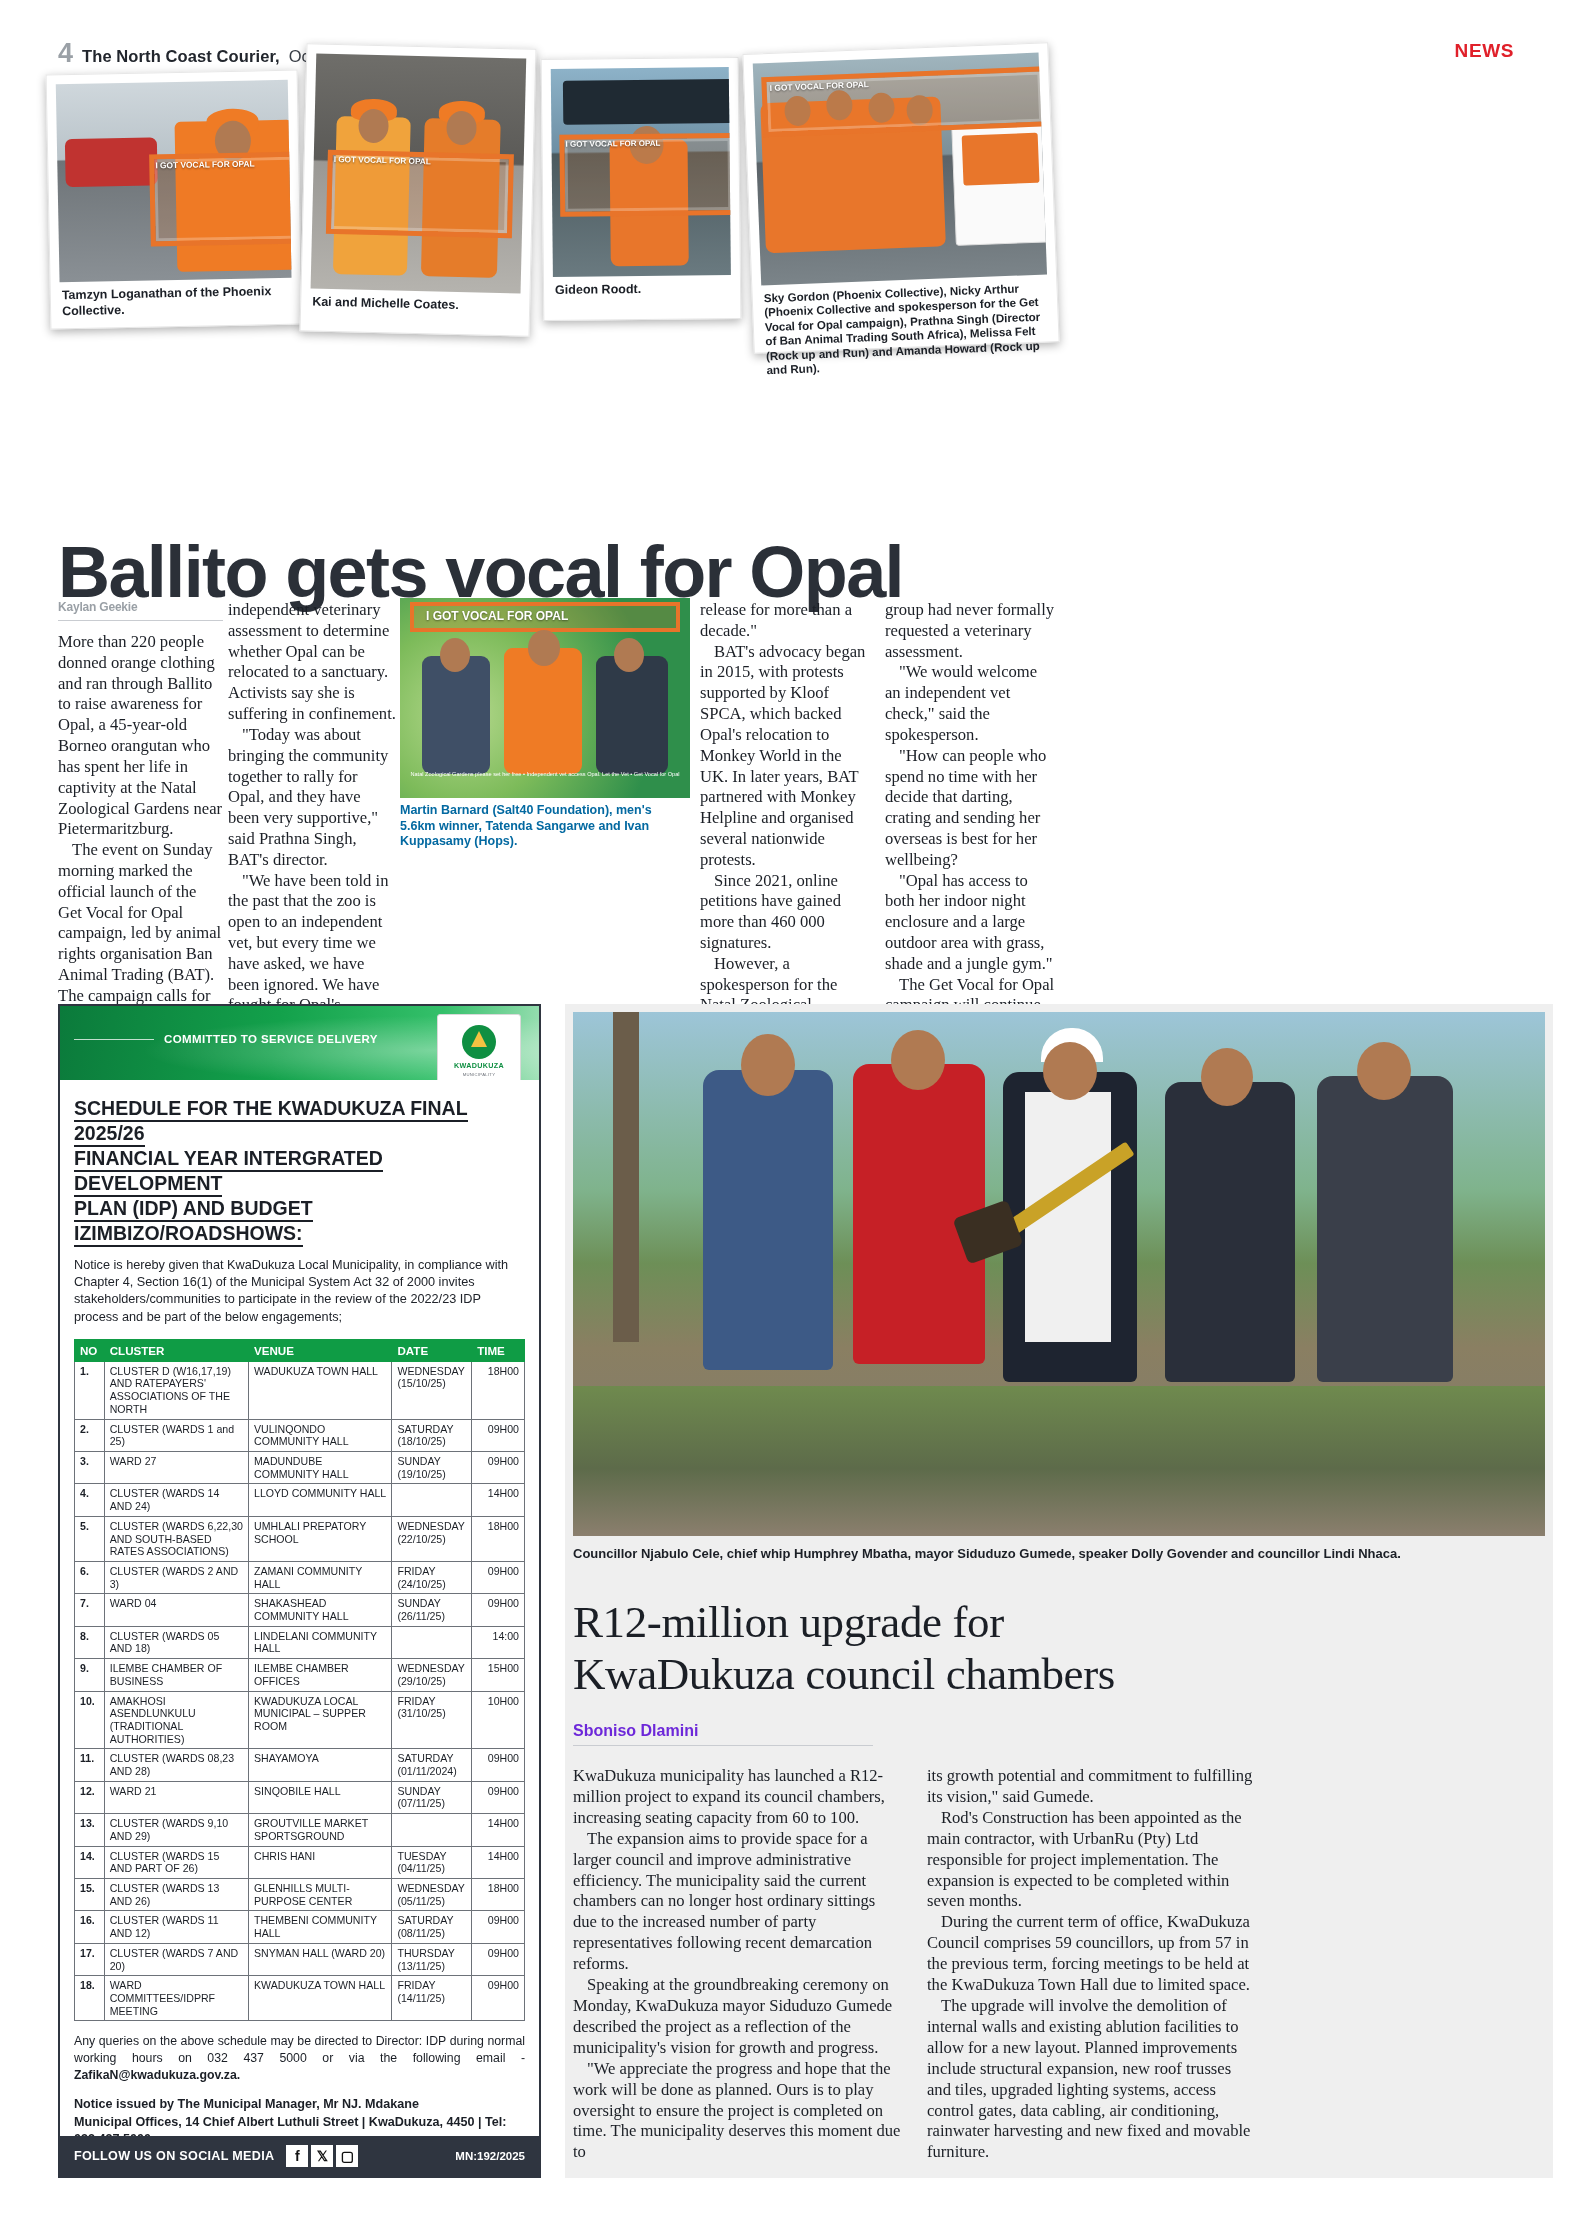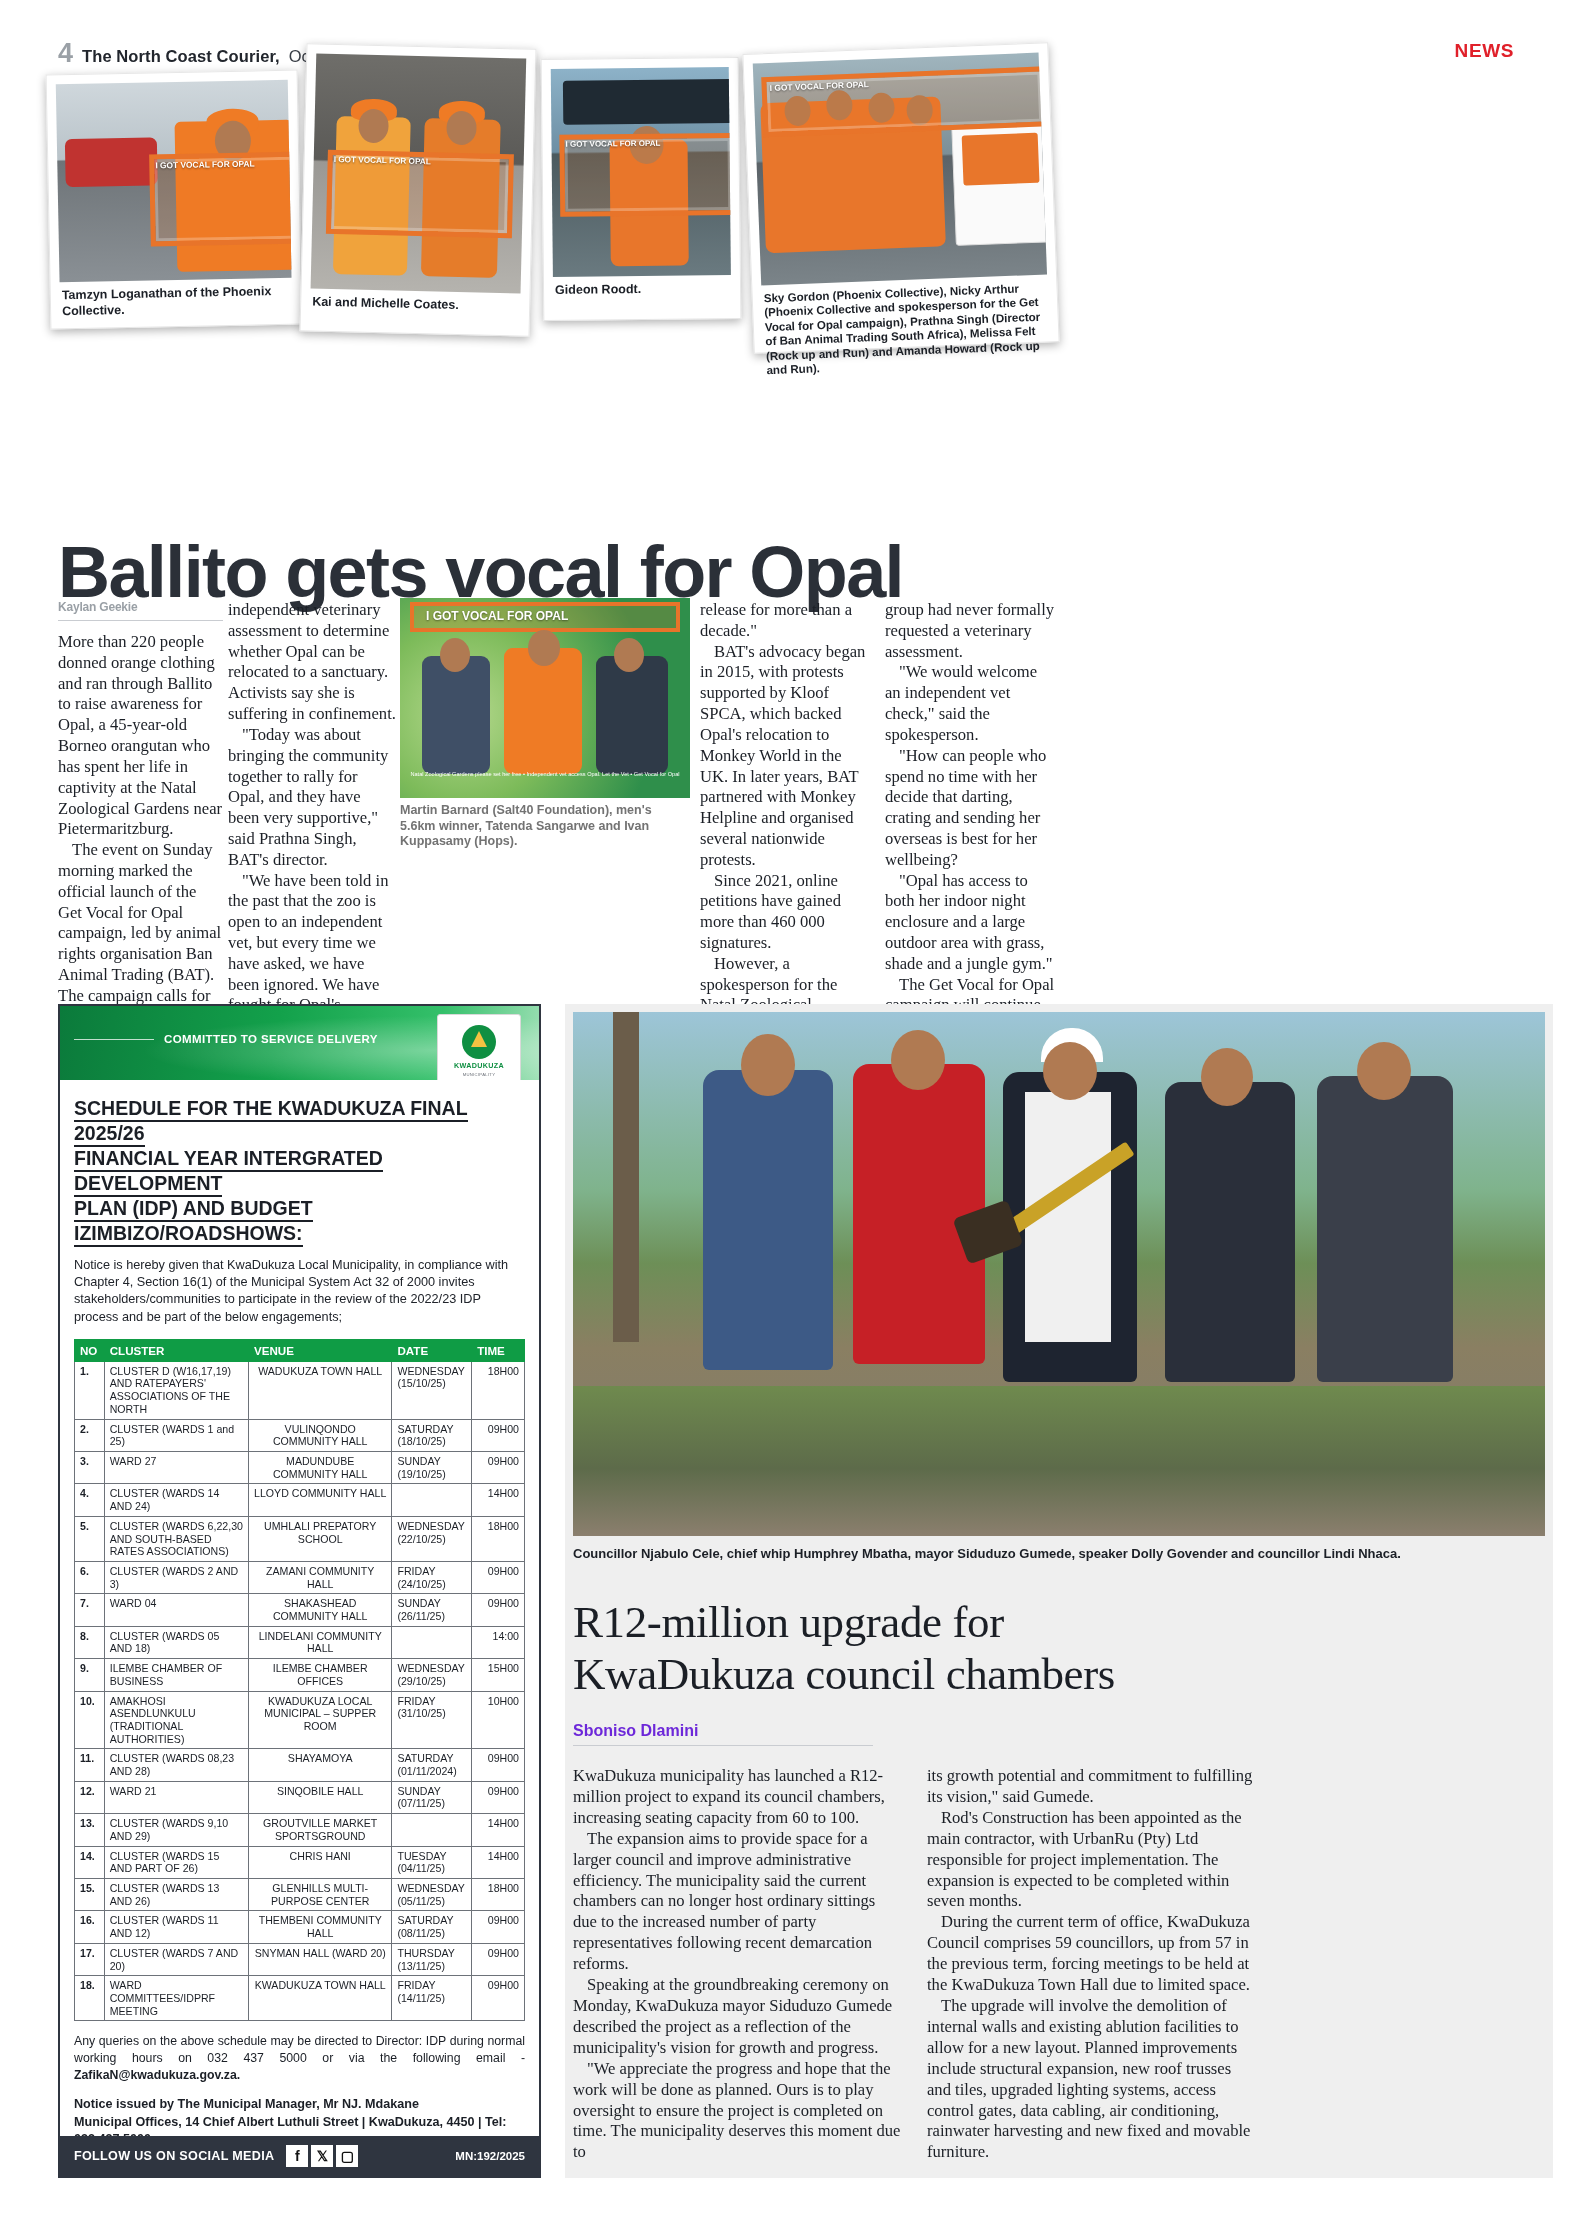--- a/index.html
+++ b/index.html
@@ -64,21 +64,21 @@
   .col { position:absolute; font-size:16.6px; line-height:1.255; text-align:left; }
   .col p { margin:0; text-indent:14px; }
   .col p.first { text-indent:0; }
 
   
   .inline-photo {
     position:absolute; background:#fff; padding:0;
   }
   .inline-cap {
     font-family:"Liberation Sans", sans-serif; font-weight:700; font-size:12.5px;
-    line-height:1.25; color:#737373; margin-top:5px;
+    line-height:1.25; color:#0369a1; margin-top:5px;
   }
 
   
   .advert {
     position:absolute; left:58px; top:1004px; width:483px; height:1174px;
     background:#ffffff; border:2px solid #2f3540;
   }
   .ad-banner {
     position:relative; height:74px;
     background:linear-gradient(100deg,#0b7a3b 0%,#13a14b 45%,#34c06a 78%,#9fe0b6 100%);
@@ -116,21 +116,21 @@
 
   table.sched { width:100%; border-collapse:collapse; margin-top:13px;
     font-family:"Liberation Sans", sans-serif; font-size:10.6px; color:#1b1f26; }
   table.sched th {
     background:#0f9c45; color:#fff; font-weight:700; font-size:11.6px;
     text-align:left; padding:4px 5px; border:1px solid #0f9c45;
   }
   table.sched td { border:1px solid #6d7279; padding:3px 5px; vertical-align:top; line-height:1.2; }
   table.sched td.no { font-weight:700; width:30px; }
   table.sched td.cluster { width:150px; }
-  table.sched td.venue { width:152px;text-align:center; }
+  table.sched td.venue { width:152px; }
   table.sched td.date { width:80px; }
   table.sched td.time { width:55px;text-align:right; }
 
   .ad-query { font-family:"Liberation Sans", sans-serif; font-size:12.3px; line-height:1.38;
     margin-top:12px; text-align:justify; }
   .ad-query b { font-weight:700; }
   .ad-issued { font-family:"Liberation Sans", sans-serif; font-size:12.6px; font-weight:700;
     line-height:1.4; margin-top:12px; }
   .ad-social {
     position:absolute; left:0; right:0; bottom:0; height:40px; background:#2f3540;

